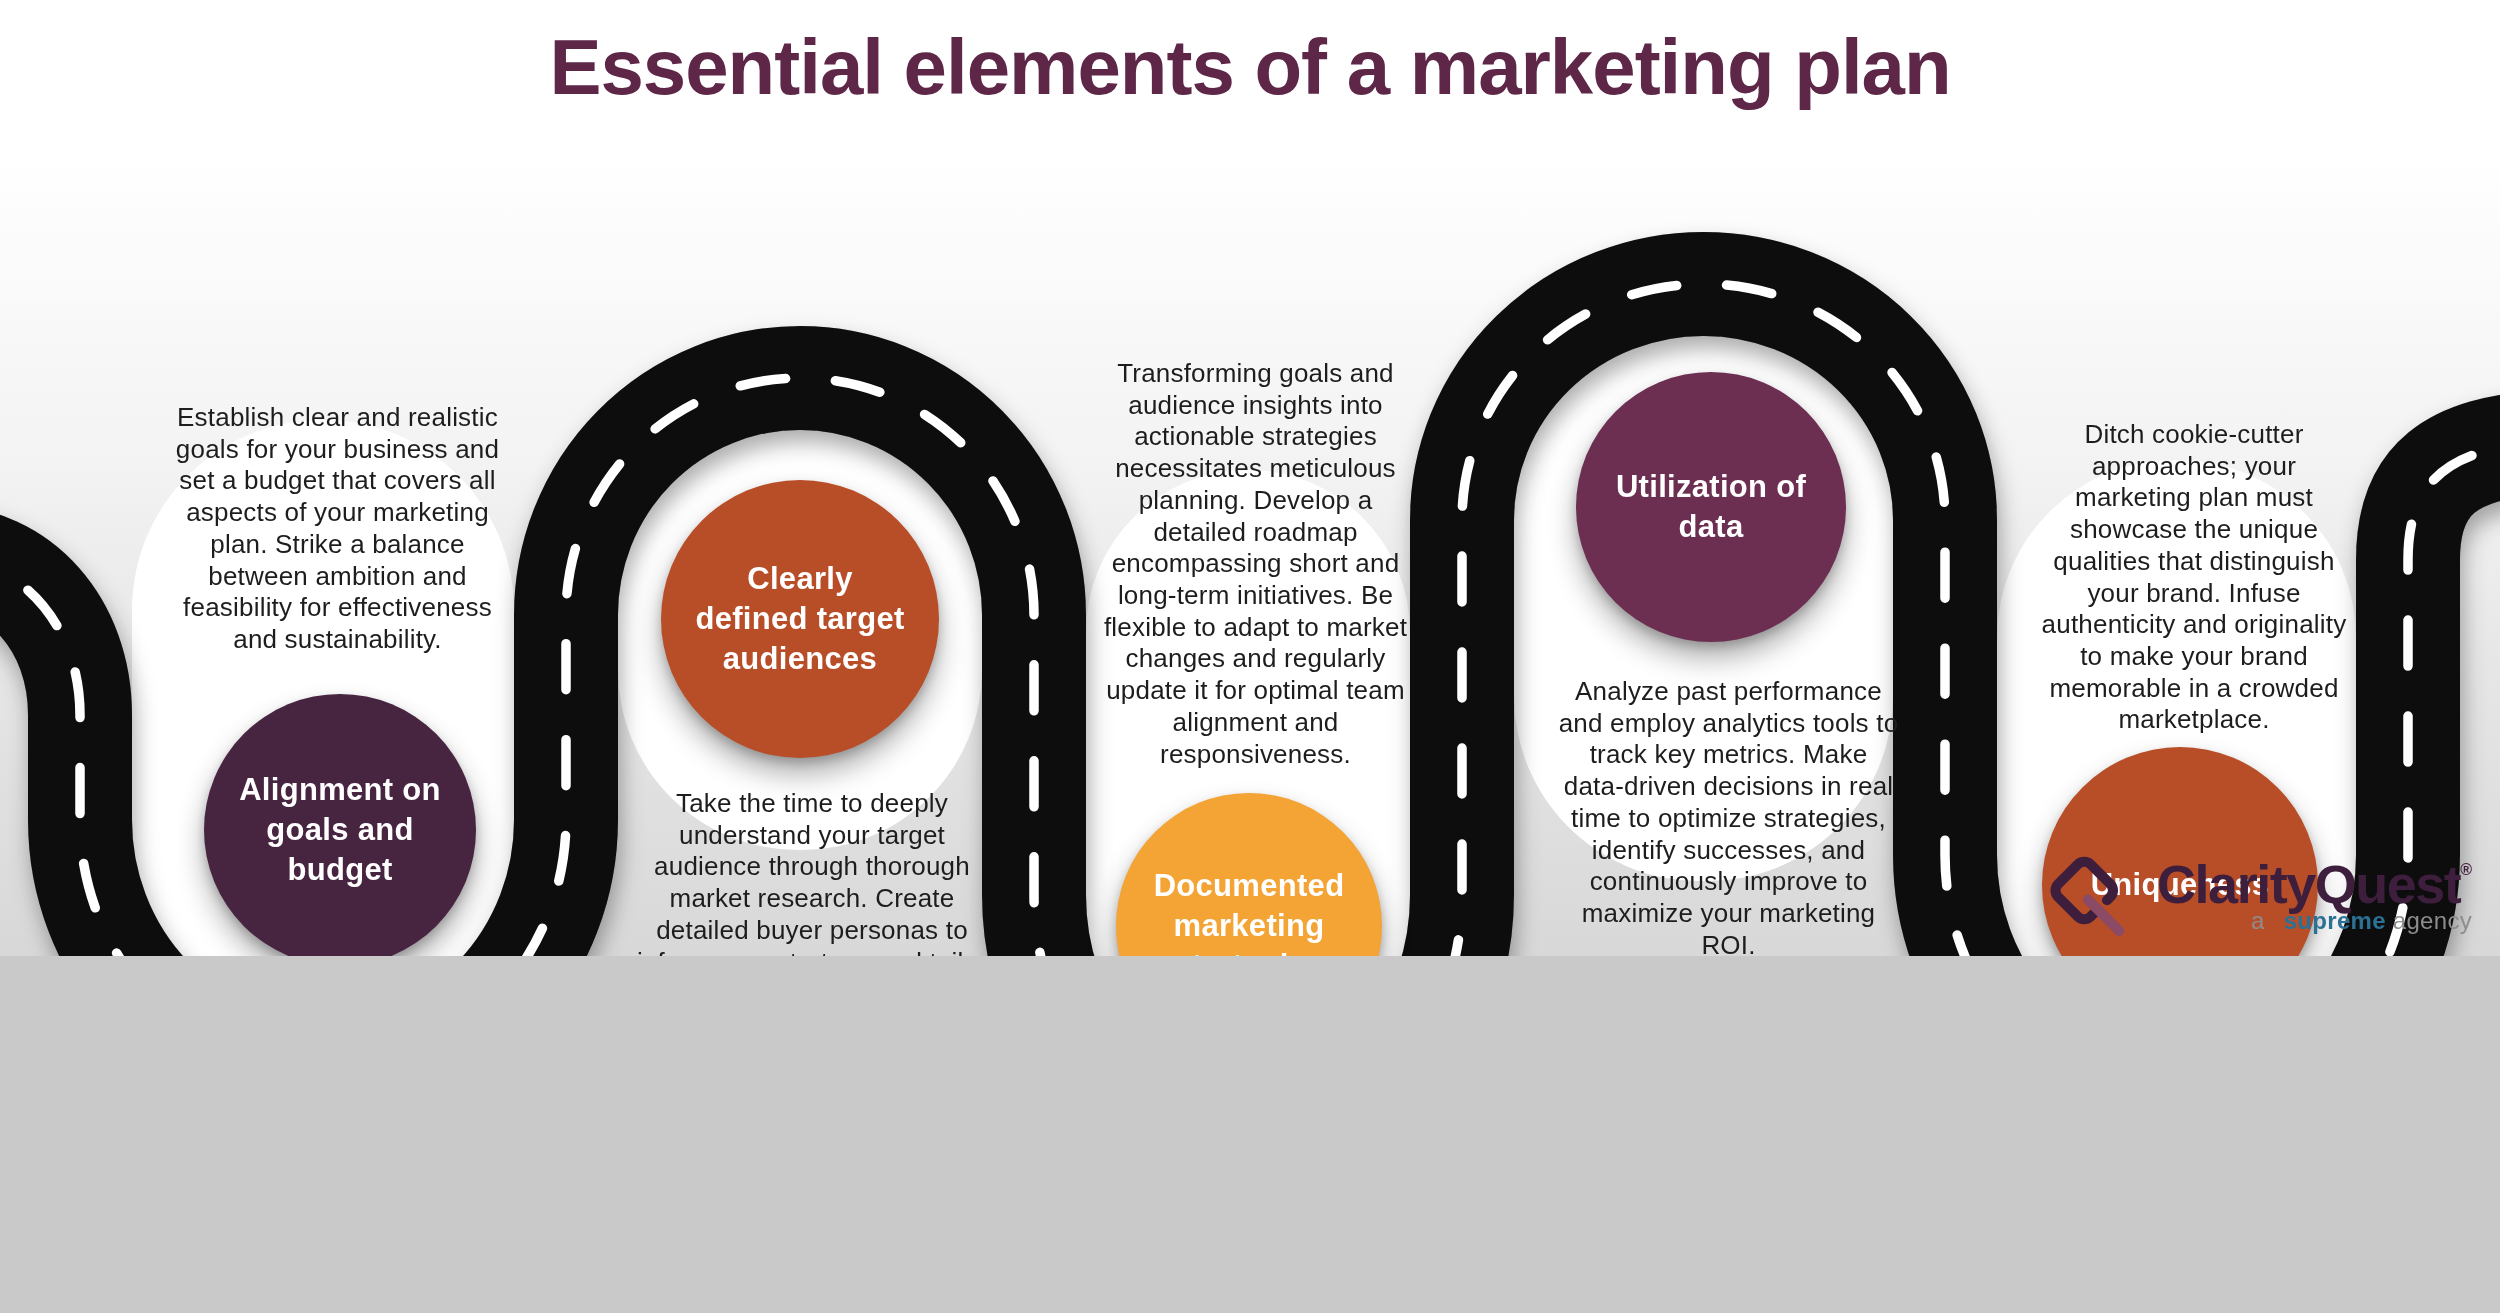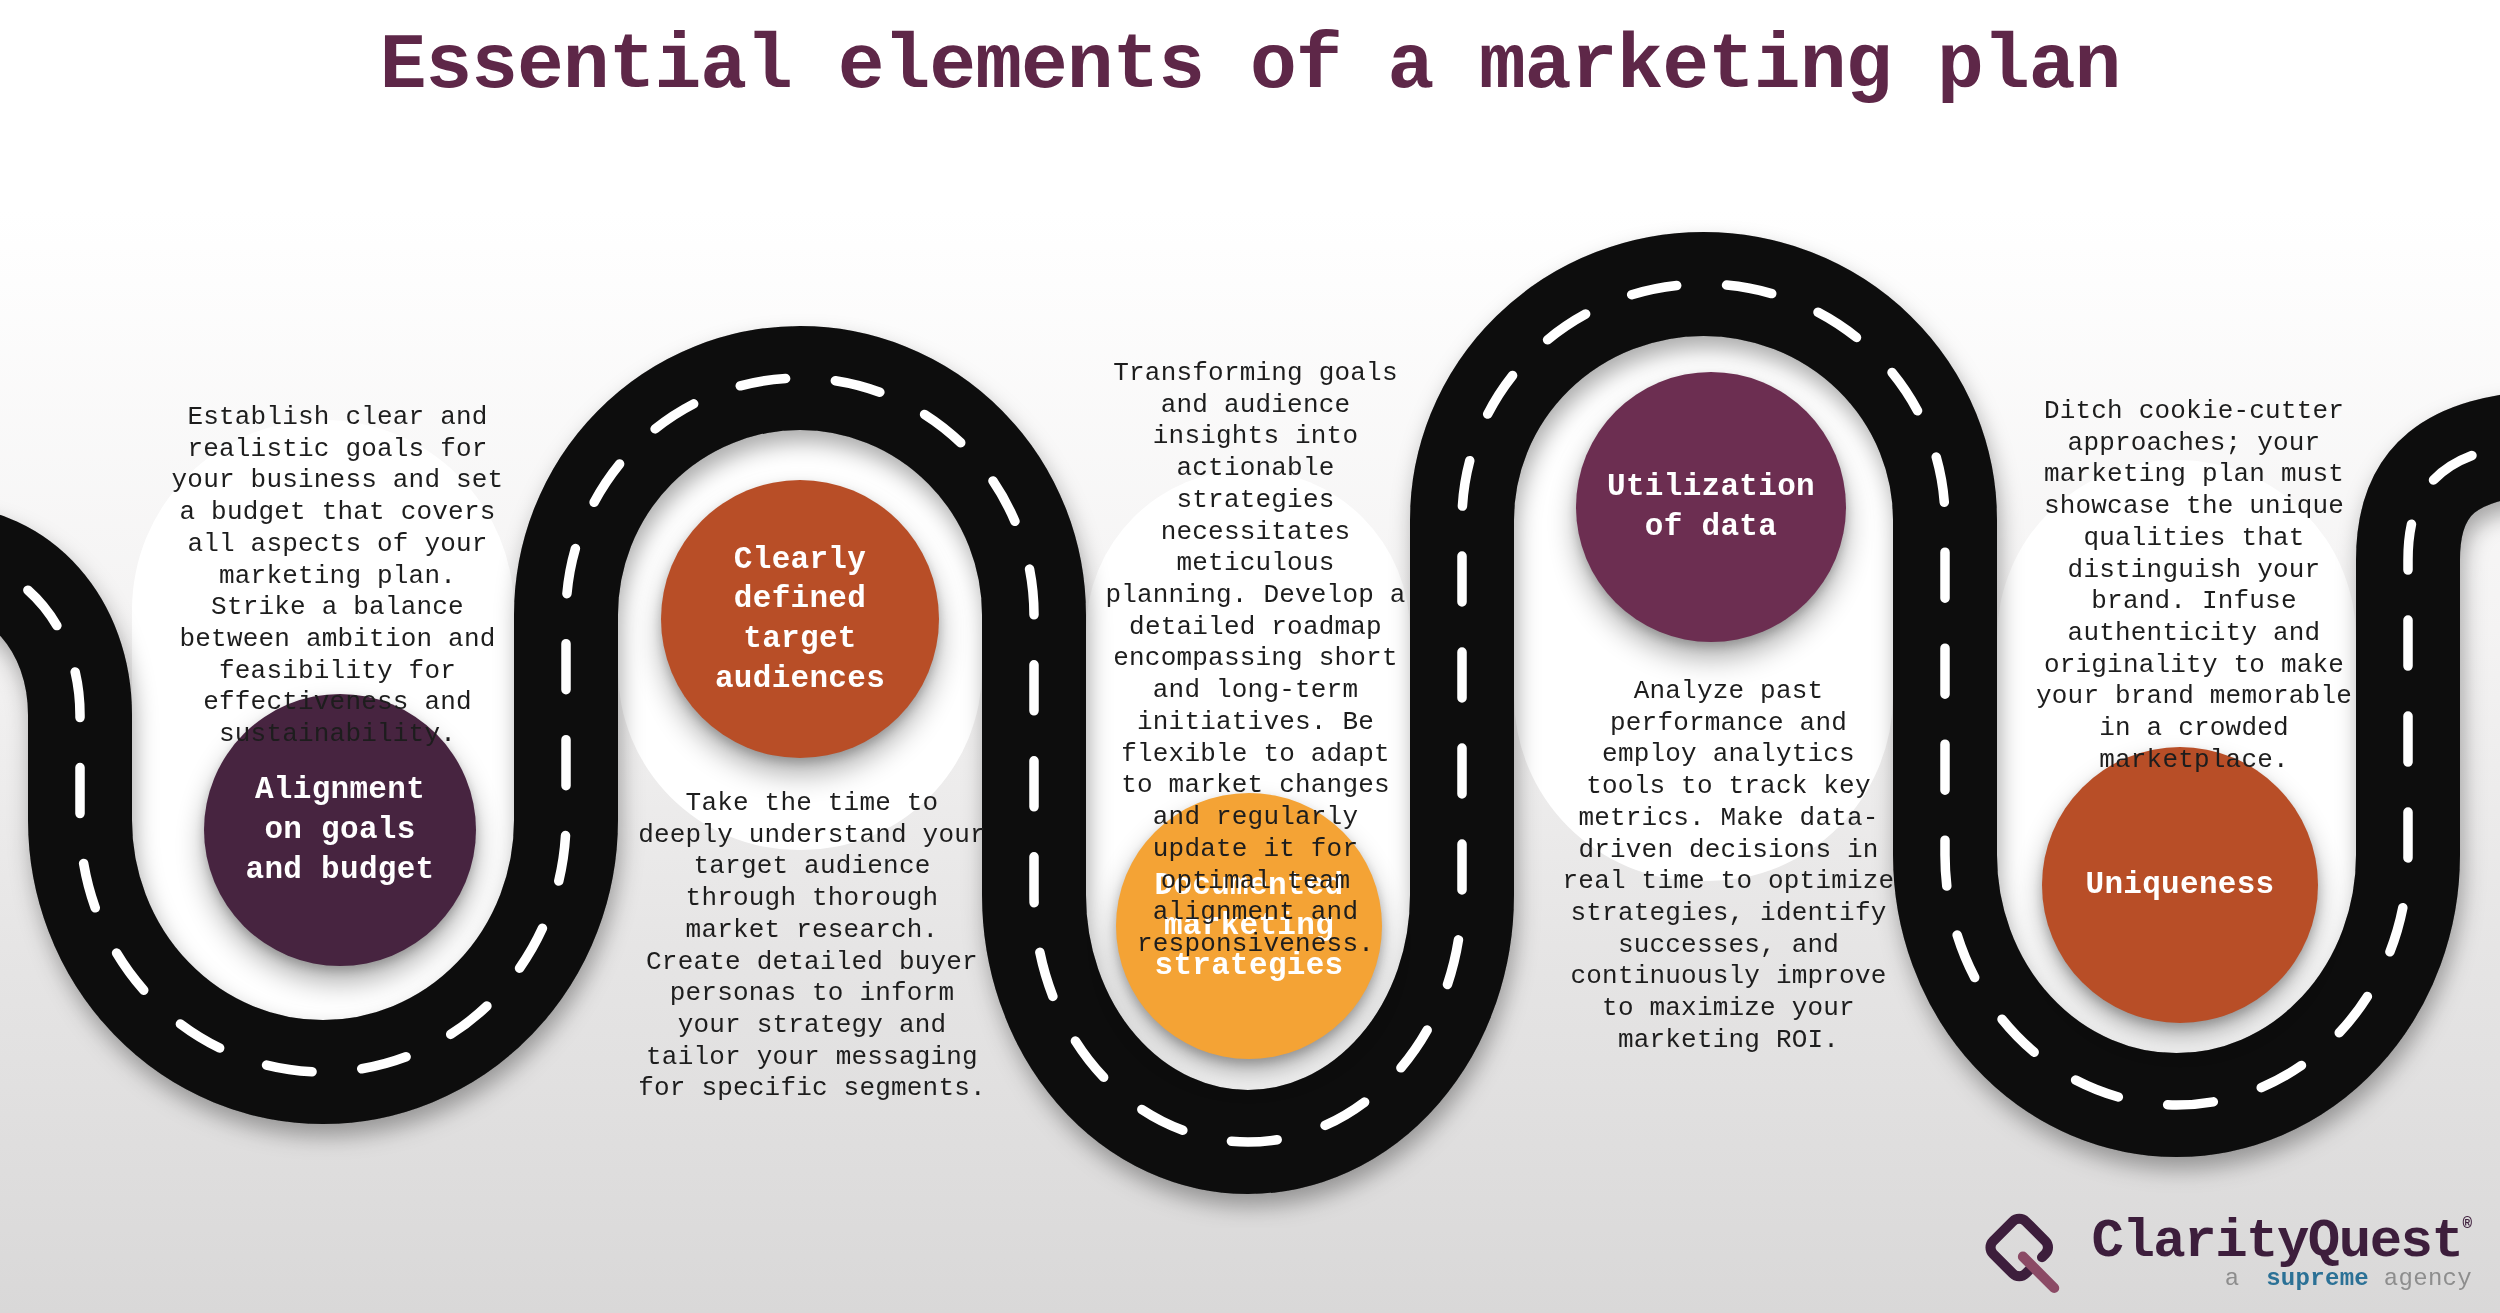--- a/index.html
+++ b/index.html
@@ -1,34 +1,34 @@
 <!DOCTYPE html>
 <html><head>
 <meta charset="utf-8">
 <style>
   html,body{margin:0;padding:0;background:#c9c9c9;}
   .canvas{
-    position:relative;width:2500px;height:1313px;overflow:hidden;
-    font-family:Liberation Mono, monospace;
+    position:relative;width:2500px;height:956px;overflow:hidden;
+    font-family:Liberation Sans, sans-serif;
     background:linear-gradient(180deg,#ffffff 0%,#ffffff 16%,#f4f3f3 48%,#e6e5e5 72%,#d9d8d8 100%);
   }
   .title{
     position:absolute;left:0;right:0;top:22px;text-align:center;
     font-size:78px;font-weight:bold;letter-spacing:-1px;color:#5e2748;
   }
   .road-svg{position:absolute;left:0;top:0;width:2500px;height:1313px;}
   .desc{
     position:absolute;color:#1d1d1d;font-size:26px;line-height:1.22;
     letter-spacing:.2px;z-index:3;text-align:center;
   }
   .d1{left:170px;top:402px;width:335px;}
   .d2{left:636px;top:788px;width:352px;}
   .d3{left:1103px;top:358px;width:305px;}
   .d4{left:1556px;top:676px;width:345px;}
-  .d5{left:2035px;top:396px;width:318px;}
+  .d5{left:2035px;top:419px;width:318px;}
   .circle{
     position:absolute;border-radius:50%;display:flex;align-items:center;justify-content:center;
     text-align:center;color:#ffffff;font-weight:bold;z-index:2;
     box-shadow:0 16px 28px rgba(0,0,0,.32),0 5px 10px rgba(0,0,0,.18);
   }
   .circle .lbl{font-size:31px;line-height:1.28;letter-spacing:.3px;padding:0 34px;}
   .c1{left:204px;top:694px;width:272px;height:272px;}
   .c2{left:661px;top:480px;width:278px;height:278px;}
   .c3{left:1116px;top:793px;width:266px;height:266px;}
   .c4{left:1576px;top:372px;width:270px;height:270px;}

